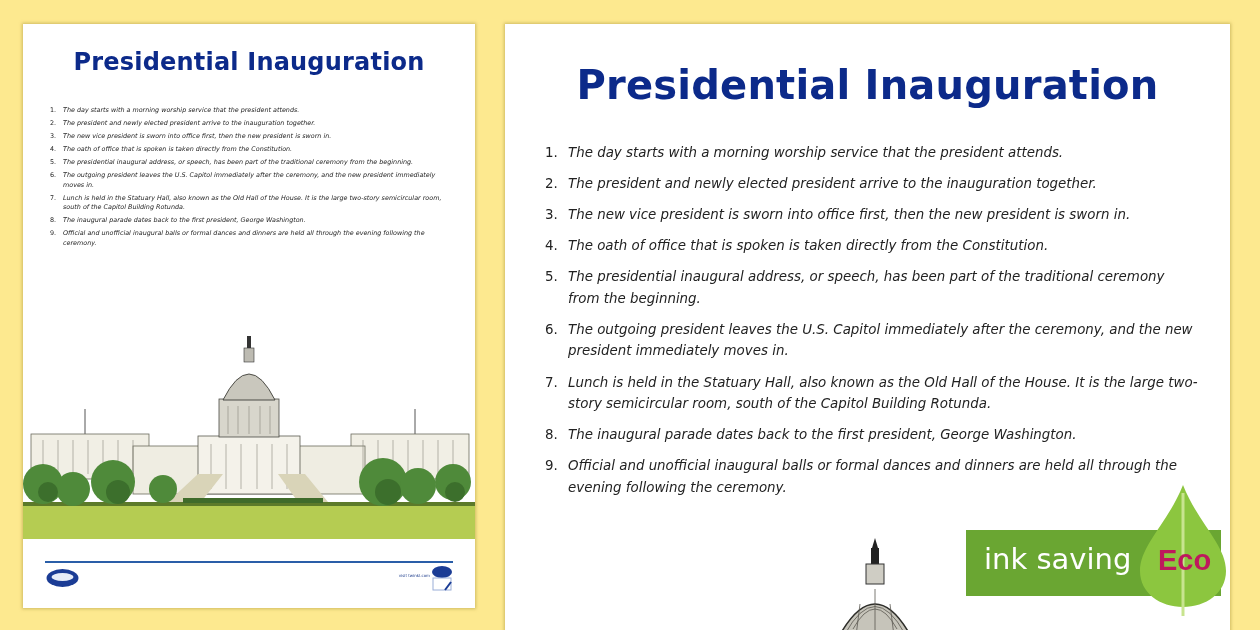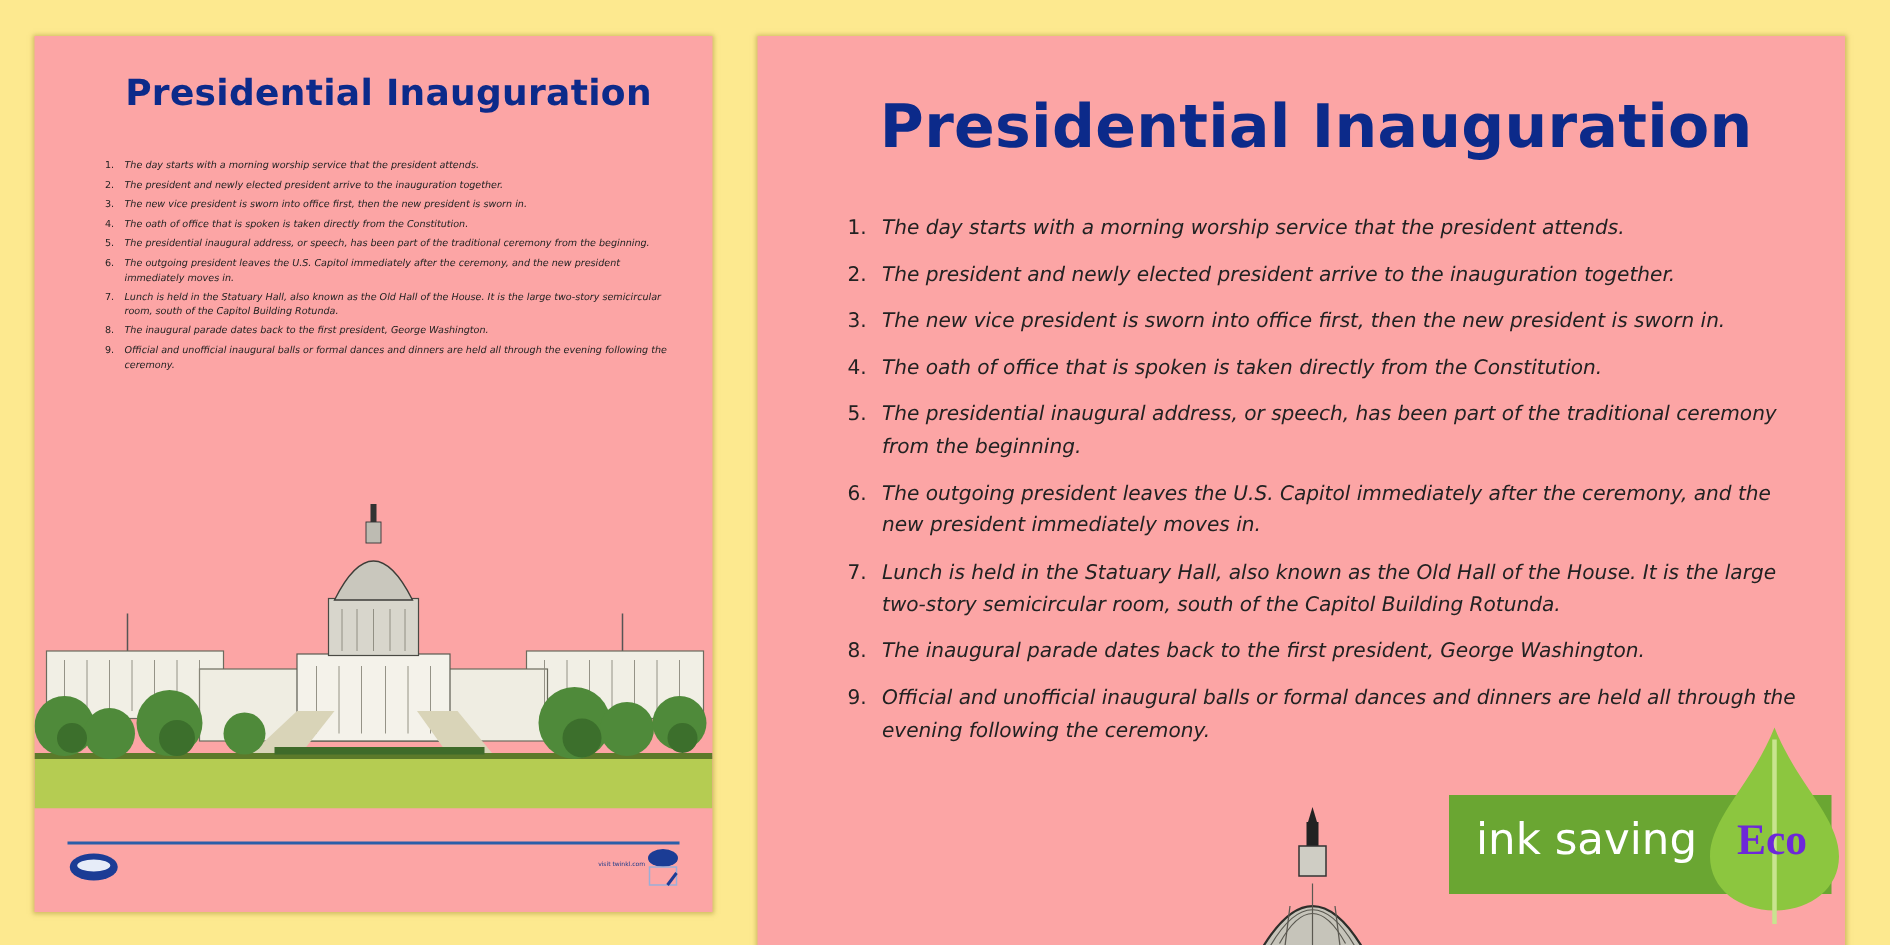--- a/index.html
+++ b/index.html
@@ -1,22 +1,21 @@
 <!DOCTYPE html>
 <html><head>
 <meta charset="utf-8">
 <style>
   * { box-sizing: border-box; margin: 0; padding: 0; }
   html, body { width: 1260px; height: 630px; overflow: hidden; }
   body { background: #fde98f; font-family: "DejaVu Sans", sans-serif; position: relative; }
 
   .page {
-    position: absolute; background: #fca5a5;
+    position: absolute; background: #ffffff;
     box-shadow: 0 0 3px 1px rgba(170,150,60,0.55);
-    padding-left: 20px;
   }
   .page-left { left: 23px; top: 24px; width: 452px; height: 584px; }
   .page-right { left: 505px; top: 24px; width: 725px; height: 620px; }
 
   .title { color: #0c2a8a; font-weight: bold; text-align: center; letter-spacing: 0.2px; }
   .page-left .title { font-size: 24px; margin-top: 24px; }
   .page-right .title { font-size: 40px; margin-top: 38px; }
 
   ol.facts { list-style: none; }
   ol.facts li { display: flex; color: #222; }
@@ -35,21 +34,21 @@
   .footer-rule { position: absolute; left: 22px; right: 22px; top: 537px; height: 2px; background: #2a5ea8; }
   .logo-left { position: absolute; left: 22px; top: 543px; width: 35px; height: 22px; }
   .footer-url { position: absolute; right: 45px; top: 549px; font-size: 4px; color: #1a3a8a; }
   .logo-right { position: absolute; right: 22px; top: 540px; width: 22px; height: 28px; }
 
   .dome-partial { position: absolute; left: 320px; top: 510px; width: 100px; height: 110px; }
 
   .eco-badge { position: absolute; left: 966px; top: 530px; width: 255px; height: 66px; background: #6aa632; }
   .eco-label { position: absolute; left: 18px; top: 12px; font-size: 29px; color: #fff; font-family: "DejaVu Sans", sans-serif; }
   .eco-leaf { position: absolute; left: 1138px; top: 483px; width: 90px; height: 135px; }
-  .eco-word { position: absolute; left: 1158px; top: 544px; font-size: 29px; color: #6d28d9; font-weight: bold; font-family: Liberation Serif, serif; }
+  .eco-word { position: absolute; left: 1158px; top: 544px; font-size: 29px; color: #be185d; font-weight: bold; font-family: Liberation Sans, sans-serif; }
 </style>
 </head>
 <body>
 
 <div class="page page-left">
   <div class="title">Presidential Inauguration</div>
   <ol class="facts">
     <li>
         <span class="num">1.</span>
         <span class="txt">The day starts with a morning worship service that the president attends.</span>

